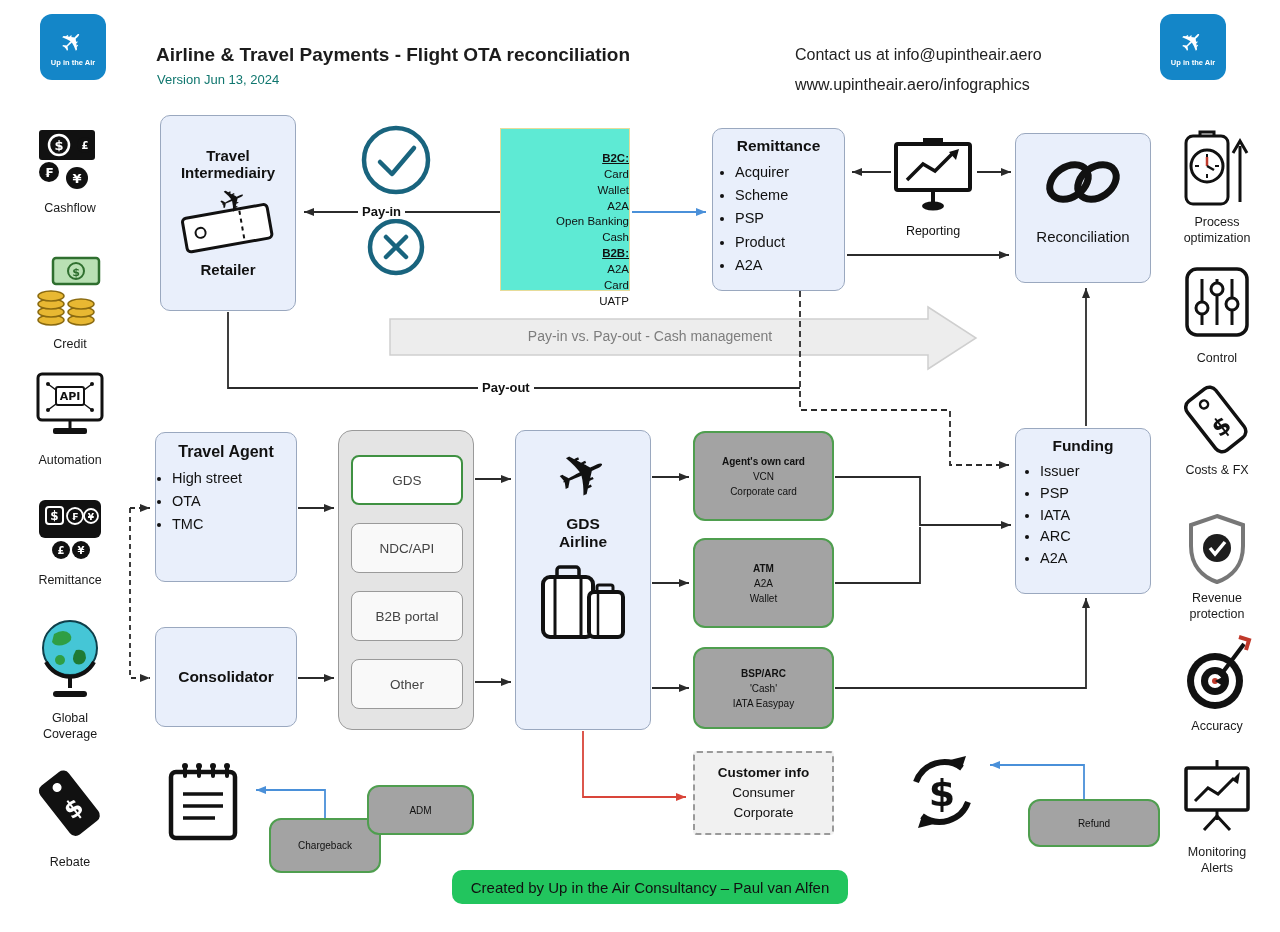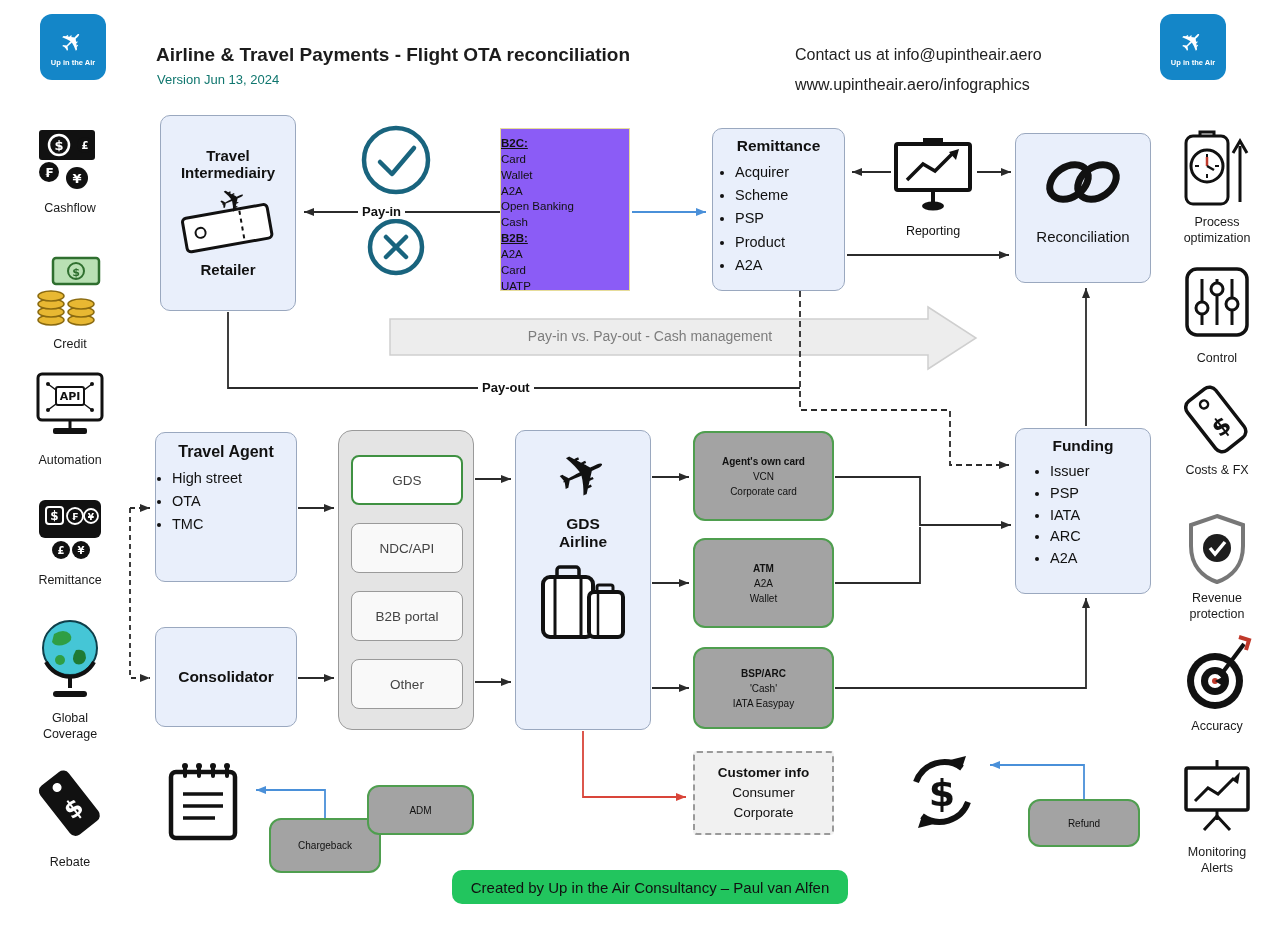--- a/index.html
+++ b/index.html
@@ -11,21 +11,21 @@
   .logo{width:66px;height:66px;background:#1486c8;border-radius:12px;color:#fff;display:flex;flex-direction:column;align-items:center;justify-content:center;z-index:3;position:absolute}
   .logo .plane{font-size:28px;transform:rotate(-45deg);line-height:1}
   .logo .lbl{font-size:7.5px;font-weight:bold;margin-top:2px;white-space:nowrap}
   .title{font-size:19px;font-weight:bold;color:#1c1c1c}
   .subtle{font-size:13px;color:#0f766e}
   .contact{font-size:16px;color:#222}
   .side-label{font-size:12.5px;text-align:center;line-height:1.3;color:#1a1a1a;width:92px;position:absolute;z-index:3}
   .bluebox{position:absolute;background:#e9effb;border:1.5px solid #9aa8bf;border-radius:10px;z-index:3}
   .boxtitle{font-size:15.5px;font-weight:bold;text-align:center}
   .bullets{margin:6px 0 0 22px;list-style:disc;font-size:14.5px;line-height:1.6;text-align:left}
-  .yellow{position:absolute;background:#8b5cf6;border:1px solid #e6dc9a;z-index:3;font-size:11.5px;line-height:1.38;text-align:left;padding-top:7px}
+  .yellow{position:absolute;background:#5eead4;border:1px solid #e6dc9a;z-index:3;font-size:11.5px;line-height:1.38;text-align:right;padding-top:22px}
   .u{text-decoration:underline}
   .label-badge{position:absolute;background:#fff;font-weight:bold;font-size:13px;padding:0 4px;z-index:4}
   .channels{position:absolute;background:#e4e4e4;border:1.5px solid #9a9a9a;border-radius:14px;z-index:3}
   .chanbox{position:absolute;left:12px;width:112px;height:50px;background:#f9f9f9;border:1.5px solid #9a9a9a;border-radius:8px;display:flex;align-items:center;justify-content:center;font-size:13.5px;color:#444;z-index:4}
   .chanbox.gds{background:#fff;border:2px solid #3f9142}
   .greenbox{position:absolute;background:#a3a3a3;border:2px solid #4f9e4f;border-radius:12px;z-index:3;display:flex;flex-direction:column;align-items:center;justify-content:center;text-align:center;font-size:10px;line-height:1.5}
   .greenbox .gt{font-weight:bold}
   .dashedbox{position:absolute;background:#f1f1f1;border:2px dashed #9a9a9a;border-radius:4px;z-index:3;display:flex;flex-direction:column;align-items:center;justify-content:center;text-align:center;font-size:13.5px;line-height:1.5}
   .flexcol{display:flex;flex-direction:column;align-items:center}
   .arrow-label{position:absolute;z-index:3;text-align:center;font-size:14px;color:#7d7d7d}
@@ -388,21 +388,21 @@
   </div>
 
   <div class="dashedbox" style="left:693px;top:751px;width:141px;height:84px">
     <div style="font-weight:bold">Customer info</div>
     <div>Consumer</div>
     <div>Corporate</div>
   </div>
 
   <div class="bluebox" style="left:1015px;top:428px;width:136px;height:166px;padding-top:8px">
     <div class="boxtitle">Funding</div>
-    <ul class="bullets" style="margin-left:34px;line-height:1.5">
+    <ul class="bullets" style="margin-left:24px;line-height:1.5">
       <li>Issuer</li>
       <li>PSP</li>
       <li>IATA</li>
       <li>ARC</li>
       <li>A2A</li>
     </ul>
   </div>
 
   <span class="abs z3" style="left:163px;top:760px">
     <svg width="84" height="86" viewBox="0 0 84 86">
@@ -425,19 +425,19 @@
 
   <span class="abs z3" style="left:902px;top:750px">
     <svg width="80" height="84" viewBox="0 0 80 84">
       <text x="40" y="56" font-size="38" font-weight="bold" text-anchor="middle" fill="#111">$</text>
       <path d="M14,32 A30,30 0 0 1 60,18" fill="none" stroke="#111" stroke-width="6"></path>
       <path d="M60,18 l4,-12 -16,4 z" fill="#111"></path>
       <path d="M66,52 A30,30 0 0 1 20,66" fill="none" stroke="#111" stroke-width="6"></path>
       <path d="M20,66 l-4,12 16,-4 z" fill="#111"></path>
     </svg>
   </span>
-  <div class="greenbox" style="left:1028px;top:799px;width:112px;height:48px">
+  <div class="greenbox" style="left:1028px;top:799px;width:132px;height:48px">
     <div>Refund</div>
   </div>
 
   <div class="footerbar" style="left:452px;top:870px;width:396px;height:34px">Created by Up in the Air Consultancy – Paul van Alfen</div>
 
 </div>
 
 </body></html>

